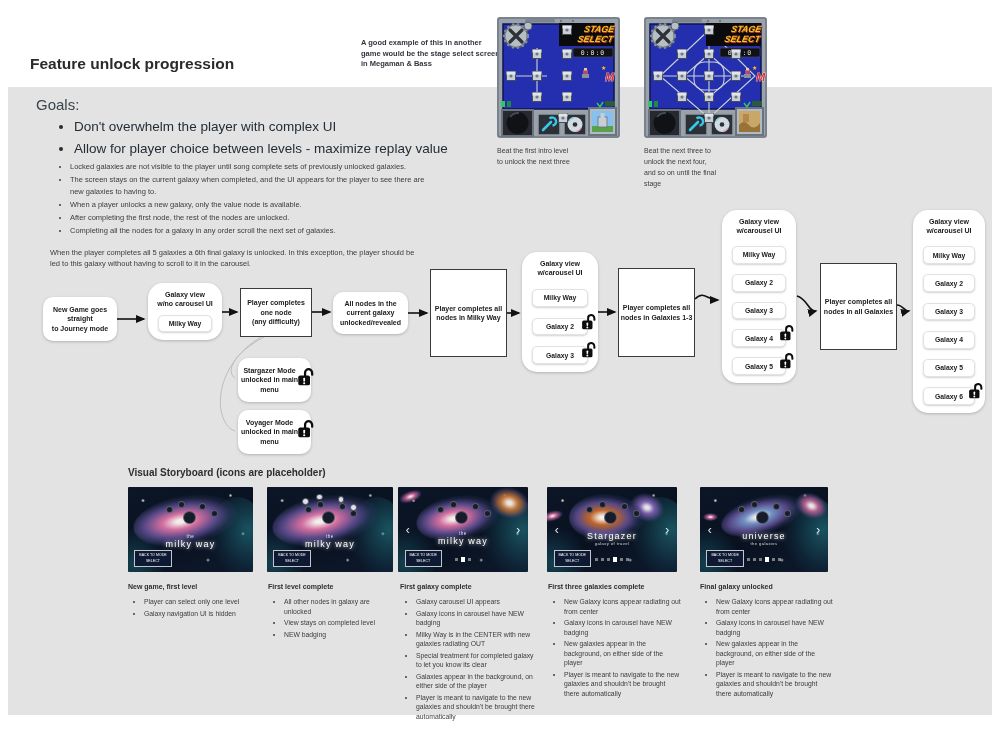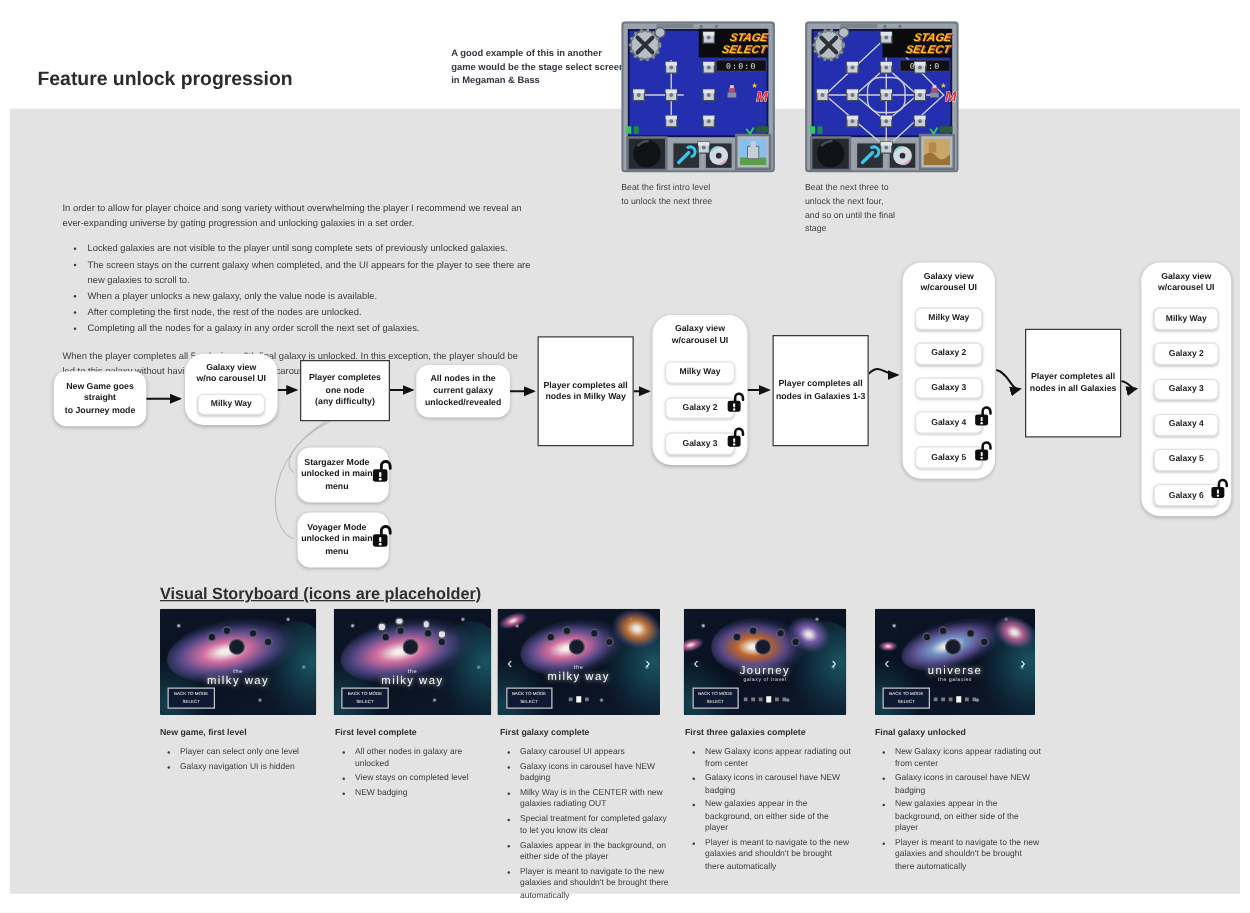--- a/index.html
+++ b/index.html
@@ -31,21 +31,21 @@
   .process-box{position:absolute;background:#fff;border:1.3px solid #3a3a3a;
                display:flex;align-items:center;justify-content:center;}
   .carousel-box{position:absolute;background:#fff;border-radius:15px;box-shadow:0 1px 3px rgba(0,0,0,.22);
                 display:flex;flex-direction:column;align-items:center;padding:7px 0 8px;}
   .chip{position:relative;height:17px;border:1px solid #e2e2e2;border-radius:5px;background:#fff;
         box-shadow:0 1px 2px rgba(0,0,0,.18);display:flex;align-items:center;justify-content:center;
         font-size:6.8px;font-weight:bold;color:#1a1a1a;}
   .chip .lock-svg{position:absolute;right:-9px;top:-6px;width:15px;height:17px;}
   .mode-lock{position:absolute;right:-3px;top:9px;width:17px;height:19px;}
   
-  #sb-heading{position:absolute;left:128px;top:467px;font-size:13px;font-weight:bold;color:#2e2e2e;text-decoration:underline;}
+  #sb-heading{position:absolute;left:128px;top:467px;font-size:10px;font-weight:bold;color:#2e2e2e;}
   .frame{position:absolute;top:487px;height:85px;overflow:hidden;border-radius:1px;
          background-image:
            radial-gradient(circle 1px at 12% 16%,rgba(255,255,255,.9),transparent 2px),
            radial-gradient(circle 1px at 82% 10%,rgba(255,255,255,.8),transparent 2px),
            radial-gradient(circle 1px at 64% 86%,rgba(255,255,255,.7),transparent 2px),
            radial-gradient(circle 1px at 28% 78%,rgba(255,255,255,.6),transparent 2px),
            radial-gradient(circle 1px at 92% 55%,rgba(255,255,255,.7),transparent 2px),
            linear-gradient(160deg,#0c1626,#091120 55%,#0d1a2c);}
   .neb{position:absolute;border-radius:50%;}
   .neb-r{right:-10%;top:12%;width:46%;height:95%;
@@ -308,27 +308,31 @@
       </svg>
     </div>
   <div id="cap1" class="shot-cap prew">Beat the first intro level
 to unlock the next three</div>
   <div id="cap2" class="shot-cap prew">Beat the next three to
 unlock the next four,
 and so on until the final
 stage</div>
 
   <div id="goals">
+    <p id="goals-h">Goals:</p>
+    <ul id="goals-list">
+        <li>Don't overwhelm the player with complex UI</li>
+        <li>Allow for player choice between levels - maximize replay value</li>
+      </ul>
   </div>
 
   <div id="intro">
-    <p>In order to allow for player choice and song variety without overwhelming the player I recommend we reveal an ever-expanding universe by gating progression and unlocking galaxies in a set order.</p>
     <ul id="intro-list">
         <li>Locked galaxies are not visible to the player until song complete sets of previously unlocked galaxies.</li>
-        <li>The screen stays on the current galaxy when completed, and the UI appears for the player to see there are new galaxies to scroll to.</li>
+        <li>The screen stays on the current galaxy when completed, and the UI appears for the player to see there are new galaxies to having to.</li>
         <li>When a player unlocks a new galaxy, only the value node is available.</li>
         <li>After completing the first node, the rest of the nodes are unlocked.</li>
         <li>Completing all the nodes for a galaxy in any order scroll the next set of galaxies.</li>
       </ul>
     <p>When the player completes all 5 galaxies a 6th final galaxy is unlocked. In this exception, the player should be led to this galaxy without having to scroll to it in the carousel.</p>
   </div>
 
   <svg id="flow-arrows">
     <defs>
       <marker id="ah" markerWidth="7" markerHeight="7" refX="5" refY="2.5" orient="auto">
@@ -563,21 +567,21 @@
         <div class="neb neb-l"></div>
         <div class="side-gal" style="left: -4%; top: 28%; width: 16%; height: 12%; transform: rotate(-15deg); background: radial-gradient(rgba(255, 250, 245, 0.9) 0px, rgba(255, 250, 245, 0.9) 8%, rgb(192, 90, 144) 30%, rgba(60, 60, 110, 0.4) 65%, transparent 78%);"></div>
         <div class="side-gal" style="left: 64%; top: 8%; width: 26%; height: 32%; transform: rotate(20deg); background: radial-gradient(rgba(255, 250, 245, 0.9) 0px, rgba(255, 250, 245, 0.9) 8%, rgb(122, 95, 174) 30%, rgba(60, 60, 110, 0.4) 65%, transparent 78%);"></div>
         <div class="galaxy" style="left: 17%; top: 8%; width: 58%; height: 56%; transform: rotate(0deg); background: radial-gradient(at 45% 50%, rgba(255, 250, 245, 0.95) 0px, rgba(255, 250, 245, 0.95) 5%, rgb(192, 102, 42) 22%, rgba(105, 85, 160, 0.8) 45%, rgba(55, 60, 110, 0.35) 62%, transparent 75%);"></div>
         <div class="node" style="left: 44%; top: 28%; width: 13px; height: 13px;"></div>
         <div class="node" style="left: 30%; top: 22%; width: 7px; height: 7px;"></div>
         <div class="node" style="left: 40%; top: 16%; width: 7px; height: 7px;"></div>
         <div class="node" style="left: 57%; top: 19%; width: 7px; height: 7px;"></div>
         <div class="node" style="left: 66%; top: 27%; width: 7px; height: 7px;"></div>
         <div class="f-title" style="top: 52%;">
-          <div class="t">Journey</div>
+          <div class="t">Stargazer</div>
           <div class="sub">galaxy of travel</div>
         </div>
         <span class="car-arrow left">‹</span>
         <span class="car-arrow right">›</span>
         <div class="dots">
           <span class="d"></span>
           <span class="d"></span>
           <span class="d"></span>
           <span class="d active"></span>
           <span class="d"></span>

